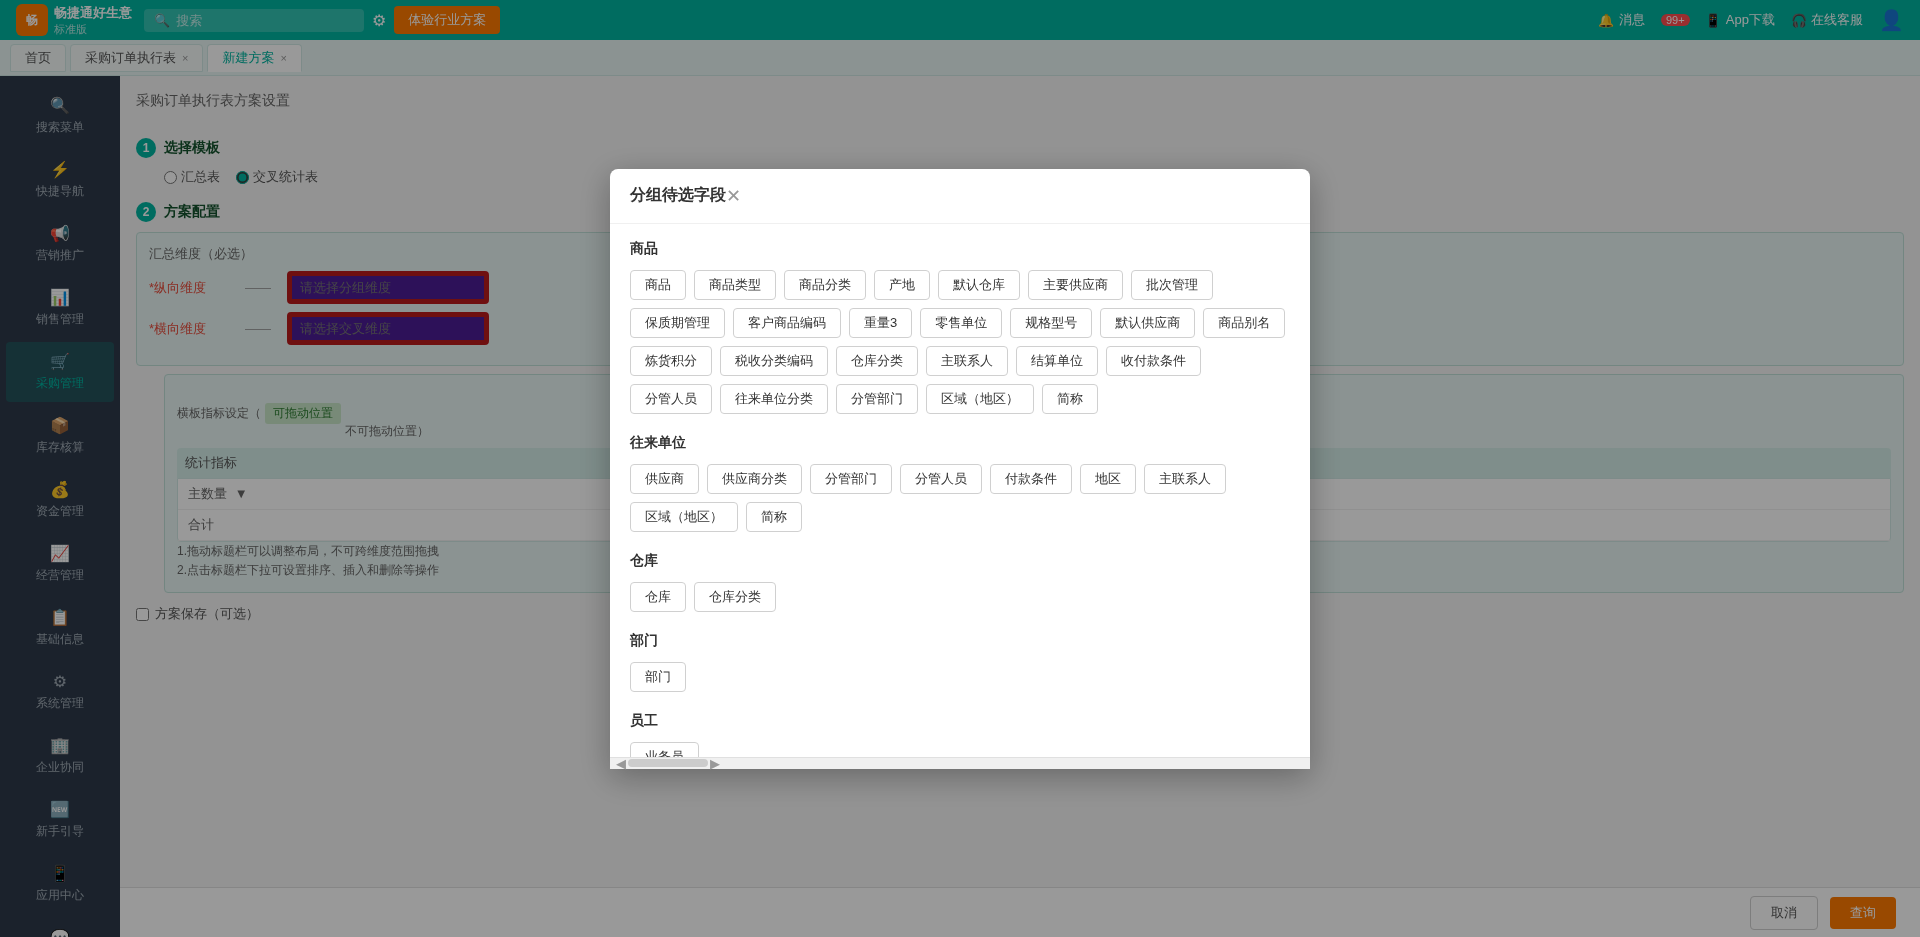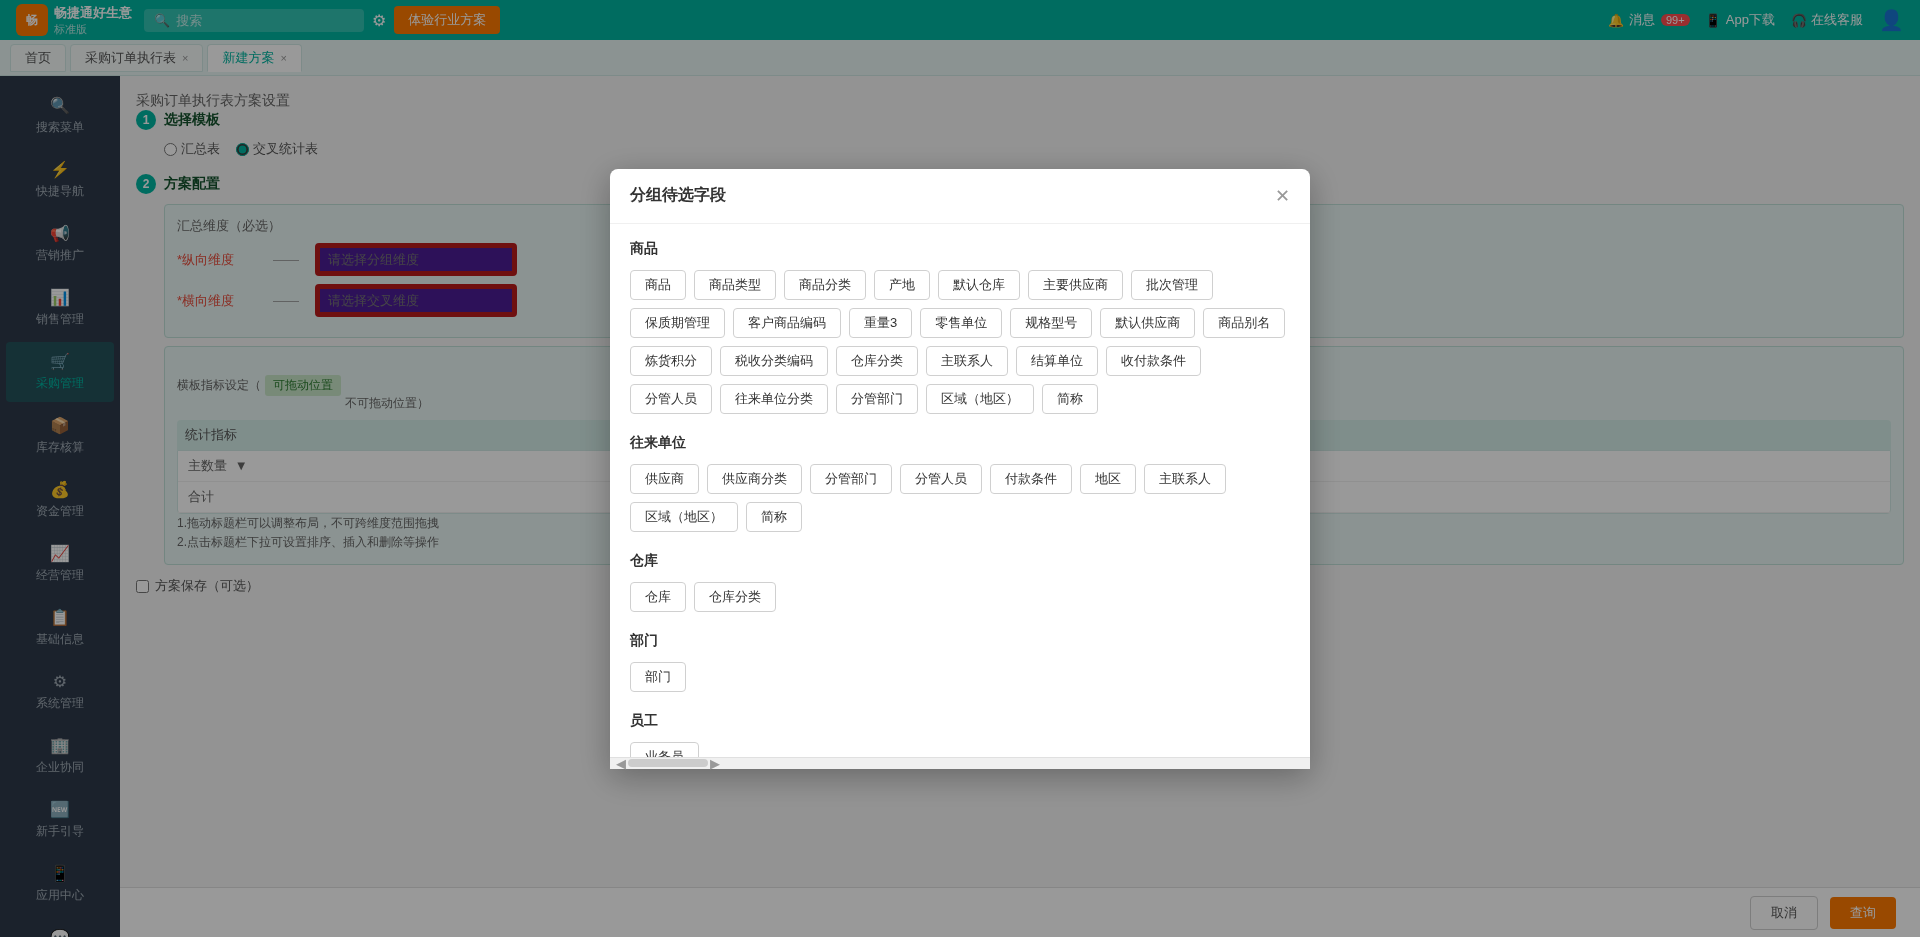--- a/index.html
+++ b/index.html
@@ -52,21 +52,21 @@
       margin-left: auto;
       display: flex; align-items: center; gap: 16px;
       color: white; font-size: 13px;
     }
     .top-nav-right .badge {
       background: #ff4d4f;
       color: white;
       border-radius: 10px;
       padding: 0 5px;
       font-size: 11px;
-      margin-left: 2px;
+      margin-left: 12px;
     }
     .top-nav-right .icon-btn {
       display: flex; align-items: center; gap: 4px;
       cursor: pointer;
     }
 
     
     .tab-bar {
       height: 36px;
       background: #e8f5f3;
@@ -124,21 +124,21 @@
     .sidebar-icon { font-size: 16px; }
 
     
     .content-area {
       flex: 1;
       background: #f5f5f5;
       padding: 16px;
       overflow: auto;
       position: relative;
     }
-    .page-title { font-size: 14px; color: #666; margin-bottom: 0; }
+    .page-title { font-size: 14px; color: #666; margin-bottom: 28px; }
 
     
     .step-section { margin-bottom: 16px; }
     .step-header {
       display: flex; align-items: center; gap: 8px;
       margin-bottom: 10px;
     }
     .step-num {
       width: 20px; height: 20px;
       background: #00b4a0;
@@ -155,21 +155,20 @@
     }
     .radio-label { display: flex; align-items: center; gap: 4px; cursor: pointer; color: #555; }
     .radio-label input[type="radio"] { accent-color: #00b4a0; }
 
     
     .config-box {
       background: #e8f5f3;
       border: 1px solid #c0e0d8;
       border-radius: 4px;
       padding: 12px;
-      margin-left: 28px;
     }
     .config-label { color: #666; font-size: 13px; margin-bottom: 8px; }
     .config-row {
       display: flex; align-items: center; gap: 12px;
       margin-bottom: 8px;
     }
     .config-field-label { color: #e74c3c; font-size: 13px; min-width: 80px; }
     .config-dash { color: #999; margin: 0 4px; }
     .config-select {
       border: 5px solid #b91c1c;
@@ -256,21 +255,21 @@
     .modal {
       background: white;
       border-radius: 8px;
       width: 700px;
       max-height: 600px;
       display: flex;
       flex-direction: column;
       box-shadow: 0 8px 32px rgba(0,0,0,0.3);
     }
     .modal-header {
-      display: flex; align-items: center; justify-content: space-between;
+      display: flex; align-items: center; 
       padding: 16px 20px;
       border-bottom: 1px solid #f0f0f0;
     }
     .modal-title { font-size: 16px; font-weight: bold; color: #333; }
     .modal-close {
       cursor: pointer; color: #999; font-size: 18px;
       background: none; border: none;
     }
     .modal-body {
       flex: 1;

